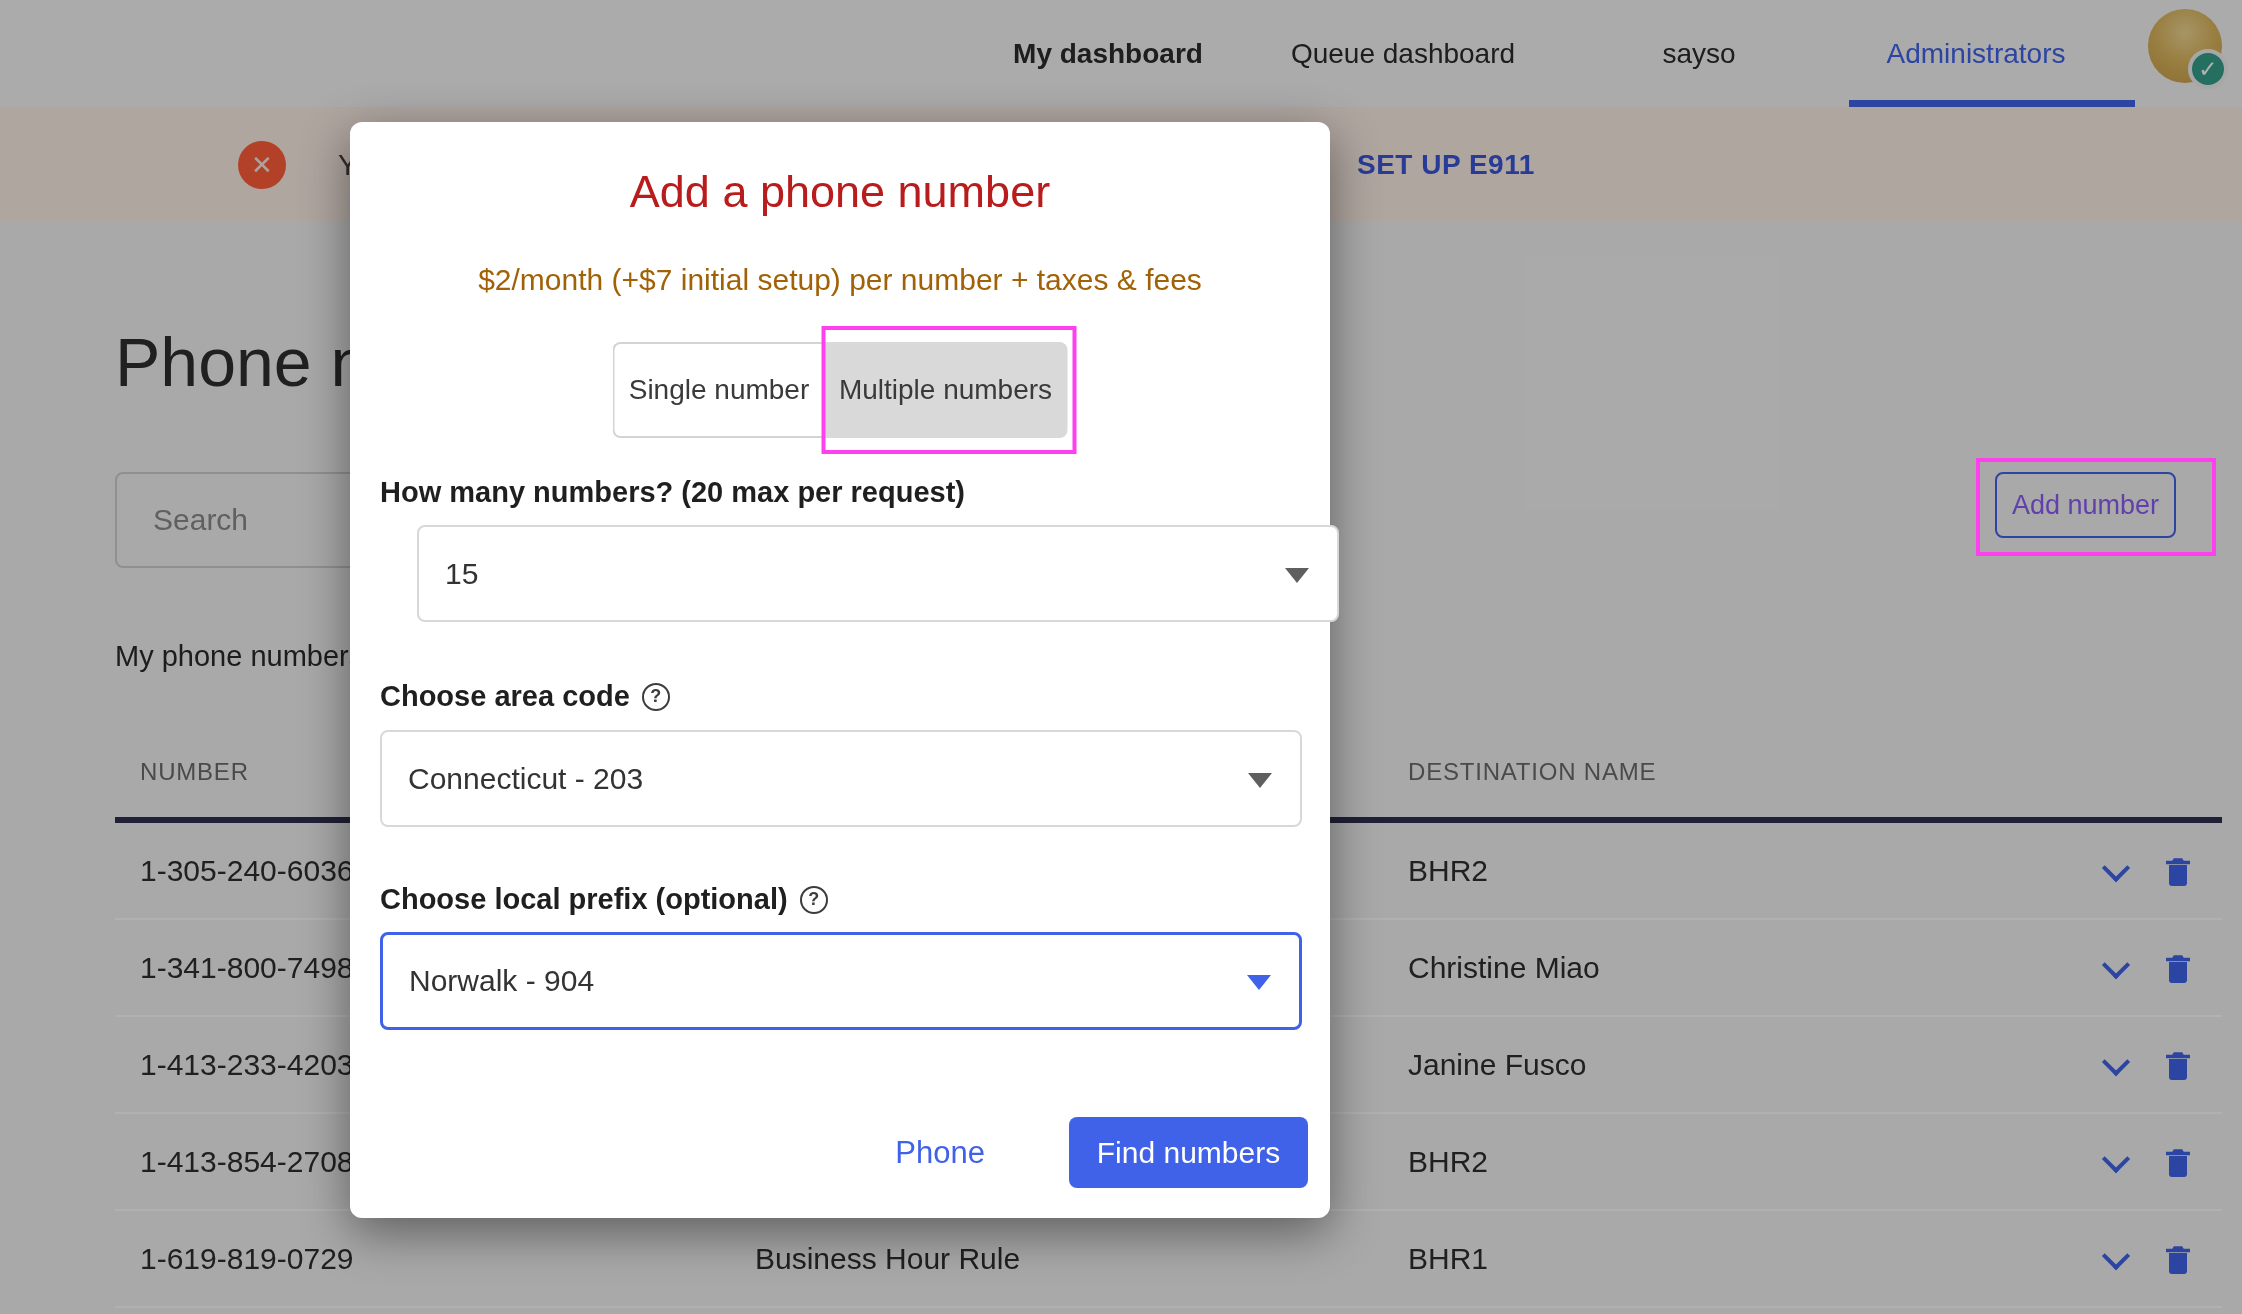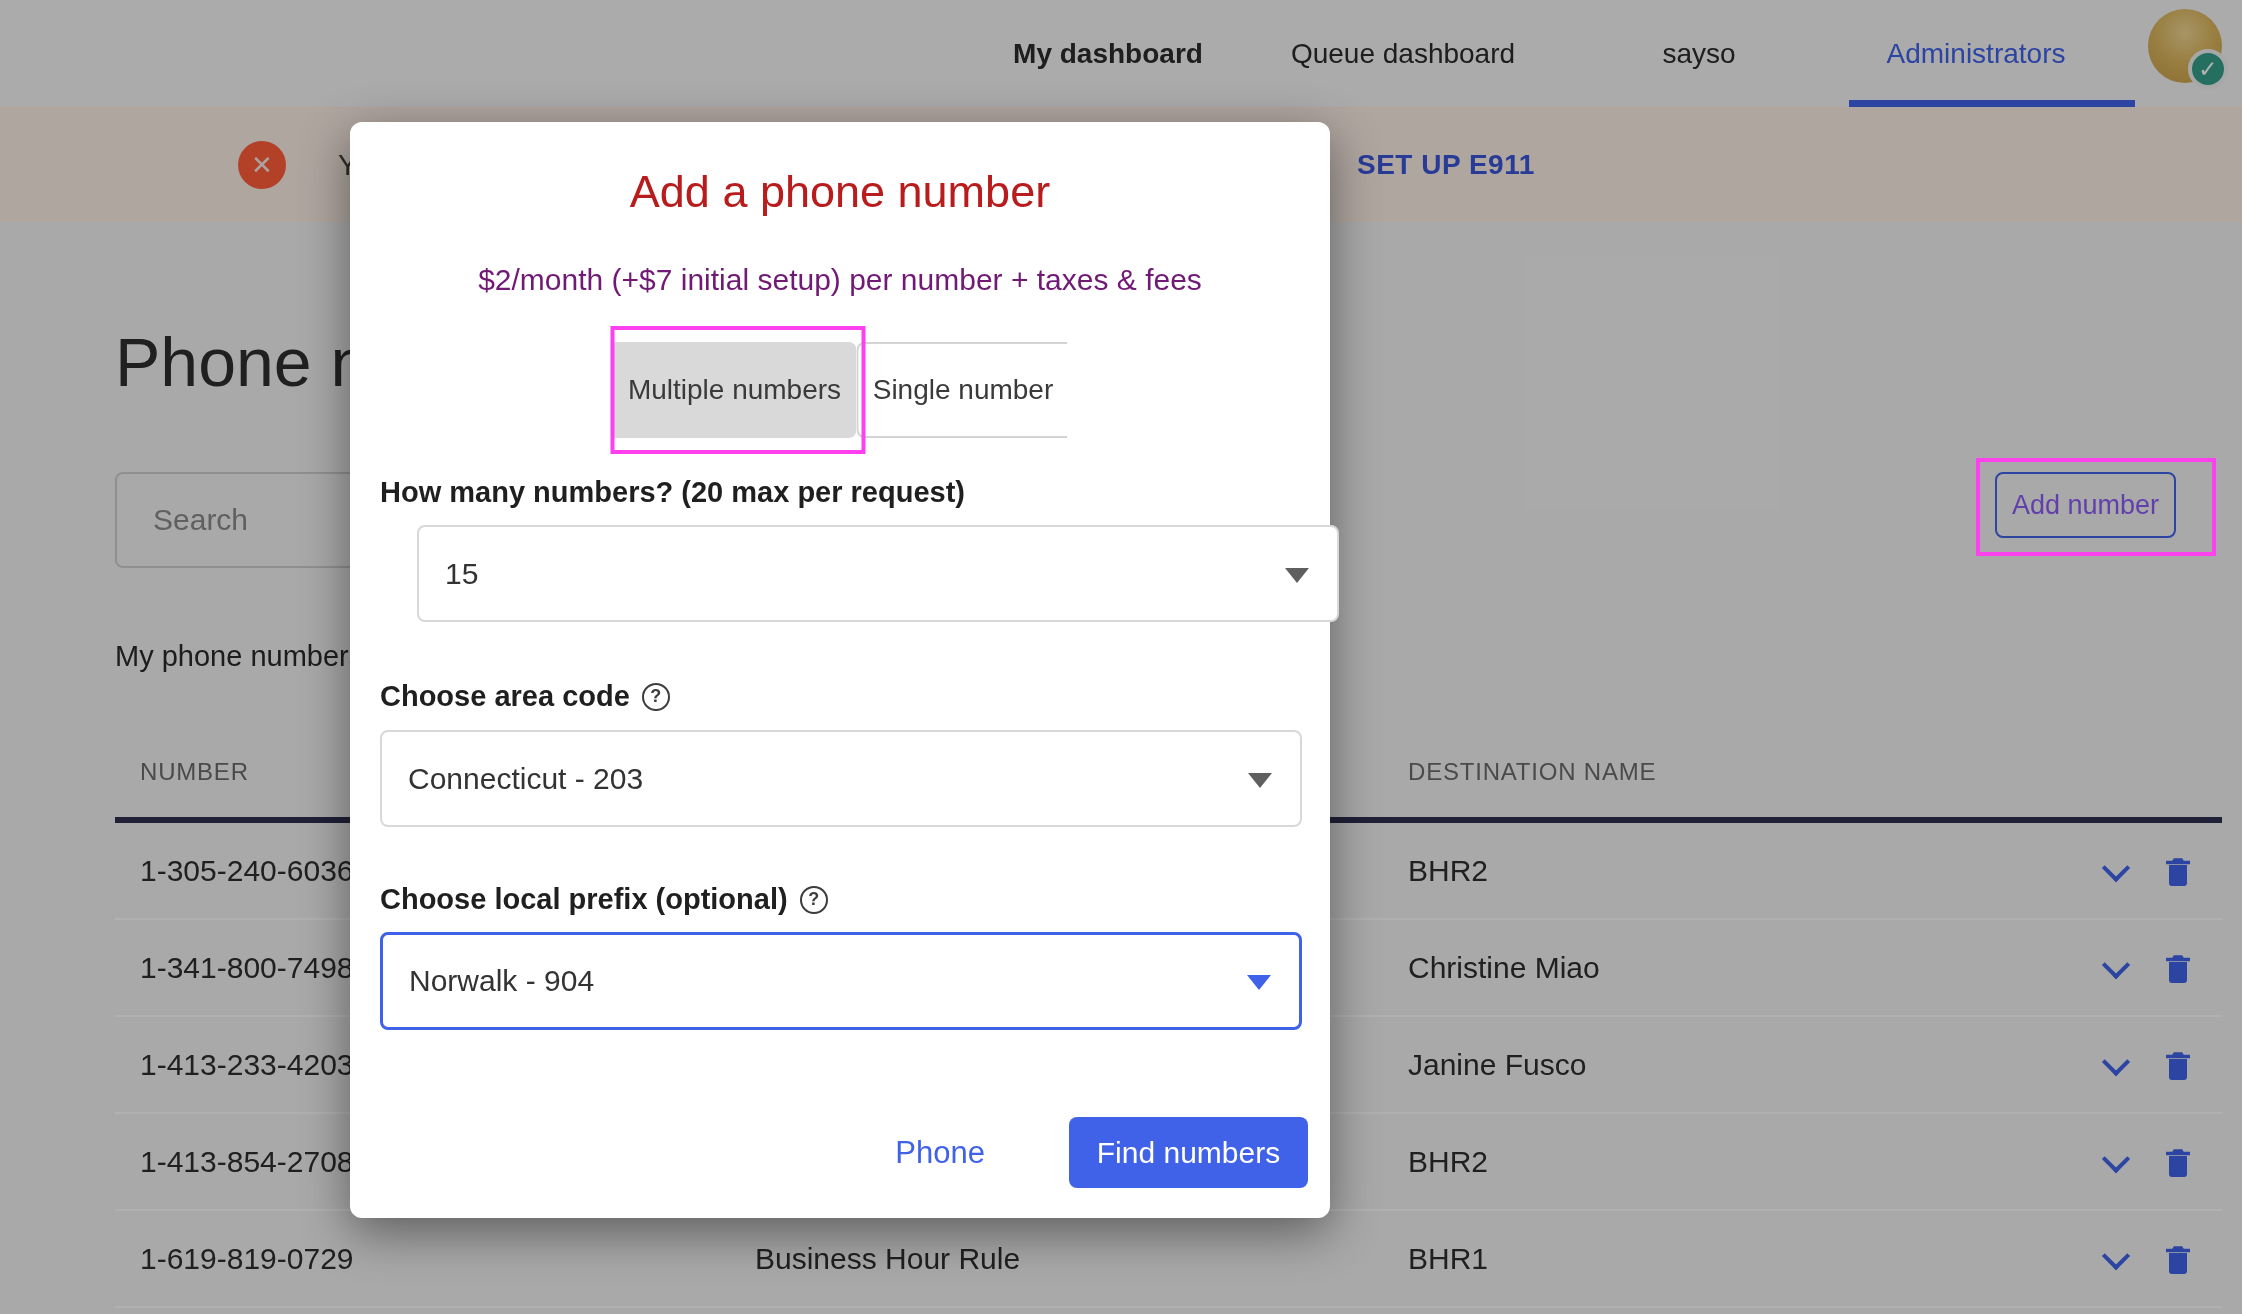--- a/index.html
+++ b/index.html
@@ -50,21 +50,21 @@
   .trash { position:absolute; right:26px; top:50%; transform:translateY(-50%); width:36px; height:40px; color:#4062e8; cursor:pointer; }
   .trash svg { width:100%; height:100%; fill:currentColor; }
 
   
   .overlay { position:absolute; inset:0; background:rgba(0,0,0,0.30); z-index:50; }
 
   
   .modal { position:absolute; left:350px; top:122px; width:980px; height:1096px; background:#ffffff; border-radius:12px;
            box-shadow:0 14px 50px rgba(0,0,0,0.45); z-index:100; }
   .modal-title { position:absolute; top:44px; left:0; width:100%; text-align:center; font-size:45px; font-weight:400; color:#b91c1c; }
-  .modal-sub { position:absolute; top:141px; left:0; width:100%; text-align:center; font-size:30px; color:#701a75; }
+  .modal-sub { position:absolute; top:141px; left:0; width:100%; text-align:center; font-size:30px; color:#a16207; }
 
   .toggle { position:absolute; top:220px; left:50%; transform:translateX(-50%); display:flex; }
   .tg { font-family:inherit; font-size:28px; color:#3a3a3a; height:96px; cursor:pointer; }
   .tg-single { width:211px; background:#ffffff; border:2px solid #d4d4d4; border-right:none; border-radius:8px 0 0 8px; }
   .tg-multi { position:relative; width:244px; background:#d9d9d9; border:none; border-radius:0 8px 8px 0; }
 
   .annot { position:absolute; border:4px solid #ff40ee; z-index:150; pointer-events:none; }
   .annot-multi { left:-2px; top:-16px; right:-9px; bottom:-16px; }
   .annot-add { left:-21px; top:-16px; right:-42px; bottom:-20px; }
 
@@ -174,25 +174,25 @@
     </div>
   </section>
 
   <div class="overlay"></div>
 
   <div class="modal">
     <h2 class="modal-title">Add a phone number</h2>
     <p class="modal-sub">$2/month (+$7 initial setup) per number + taxes &amp; fees</p>
 
     <div class="toggle">
+      <button class="tg tg-single">Single number</button>
       <button class="tg tg-multi">
         <span>Multiple numbers</span>
         <span class="annot annot-multi"></span>
       </button>
-      <button class="tg tg-single">Single number</button>
     </div>
 
     <div class="flabel fl-1">
       <span>How many numbers? (20 max per request)</span>
     </div>
     <div class="dd dd-1">
       <span class="ddv">15</span>
       <span class="caret"></span>
     </div>
 

